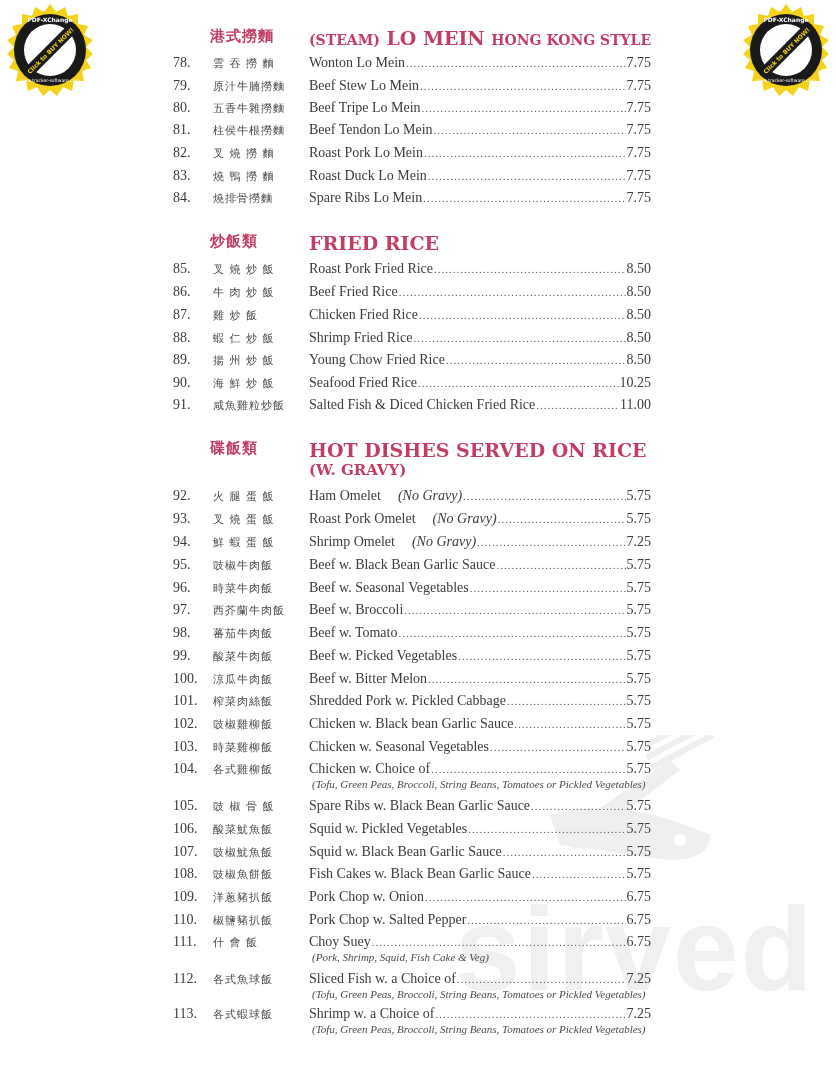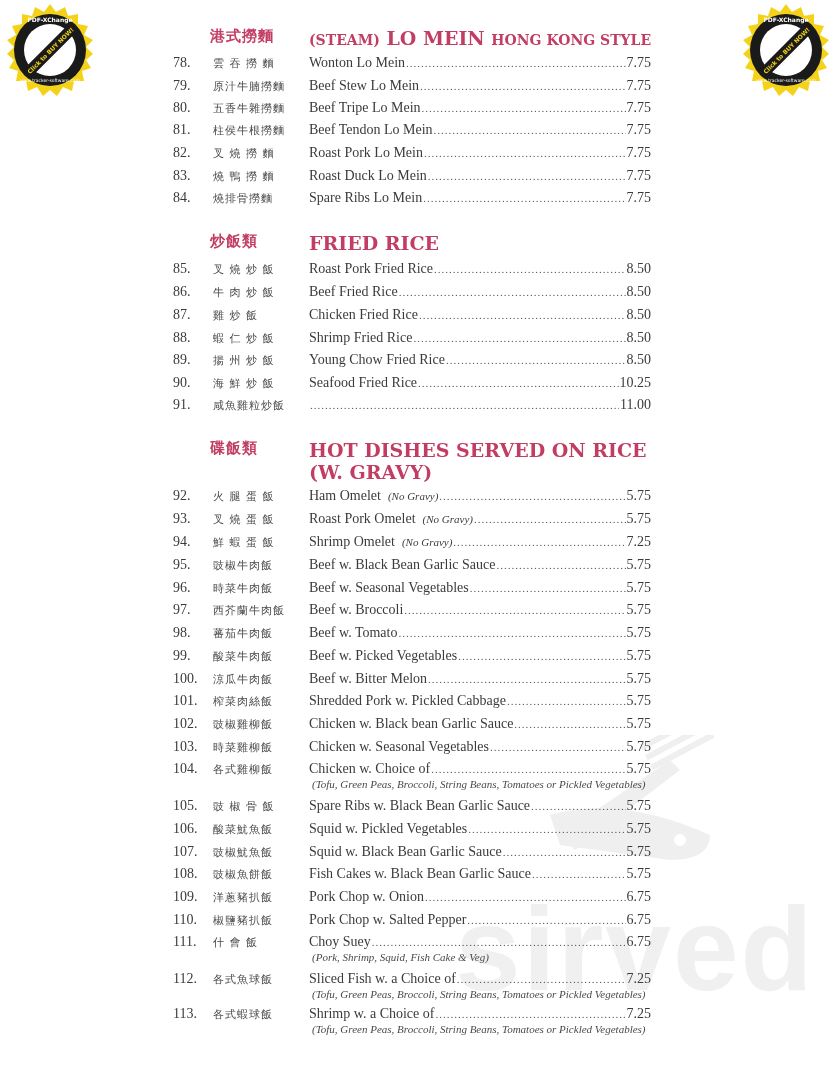--- a/index.html
+++ b/index.html
@@ -40,21 +40,21 @@
   }
   .cn {
     position: absolute; left: 213px; font-family: "DejaVu Sans", sans-serif;
     font-size: 11px; color: #4a4a4a; letter-spacing: 1px; top: 1px;
   }
   .en {
     position: absolute; left: 309px; width: 342px;
     display: flex; align-items: baseline; font-size: 14px; color: #3b3b3b;
   }
   .en .name { white-space: nowrap; }
-  .en .note { font-style: italic; font-size: 11px; margin-left: 7px; white-space: nowrap; }
+  .en .note { font-style: italic; font-size: 14px; margin-left: 17px; white-space: nowrap; }
   .en .dots {
     flex: 1; overflow: hidden; white-space: nowrap; margin: 0 1px;
     font-size: 11px; letter-spacing: 1px; color: #555;
   }
   .en .dots::before { content: "................................................................................................................................................"; }
   .en .price { white-space: nowrap; }
   .sub {
     position: absolute; left: 312px; font-style: italic; font-size: 11px;
     color: #4a4a4a; white-space: nowrap; top: 17px;
   }
@@ -216,28 +216,29 @@
       <div class="en">
         <span class="name">Seafood Fried Rice</span>
         <span class="dots"></span>
         <span class="price">10.25</span>
       </div>
     </div>
     <div class="row" style="top: 397px;">
       <span class="num">91.</span>
       <span class="cn">咸魚雞粒炒飯</span>
       <div class="en">
+        <span class="name">Salted Fish &amp; Diced Chicken Fried Rice</span>
         <span class="dots"></span>
         <span class="price">11.00</span>
       </div>
     </div>
     <div class="section-head" style="top: 439px;">
       <span class="sec-cn">碟飯類</span>
       <span class="sec-en"><span>HOT DISHES SERVED ON RICE</span></span>
-      <span class="sec-en" style="top: 22px; font-size: 19px;">(W. GRAVY)</span>
+      <span class="sec-en" style="top: 22px; font-size: 15px;">(W. GRAVY)</span>
     </div>
     <div class="row" style="top: 488px;">
       <span class="num">92.</span>
       <span class="cn">火 腿 蛋 飯</span>
       <div class="en">
         <span class="name">Ham Omelet</span>
         <span class="note">(No Gravy)</span>
         <span class="dots"></span>
         <span class="price">5.75</span>
       </div>

